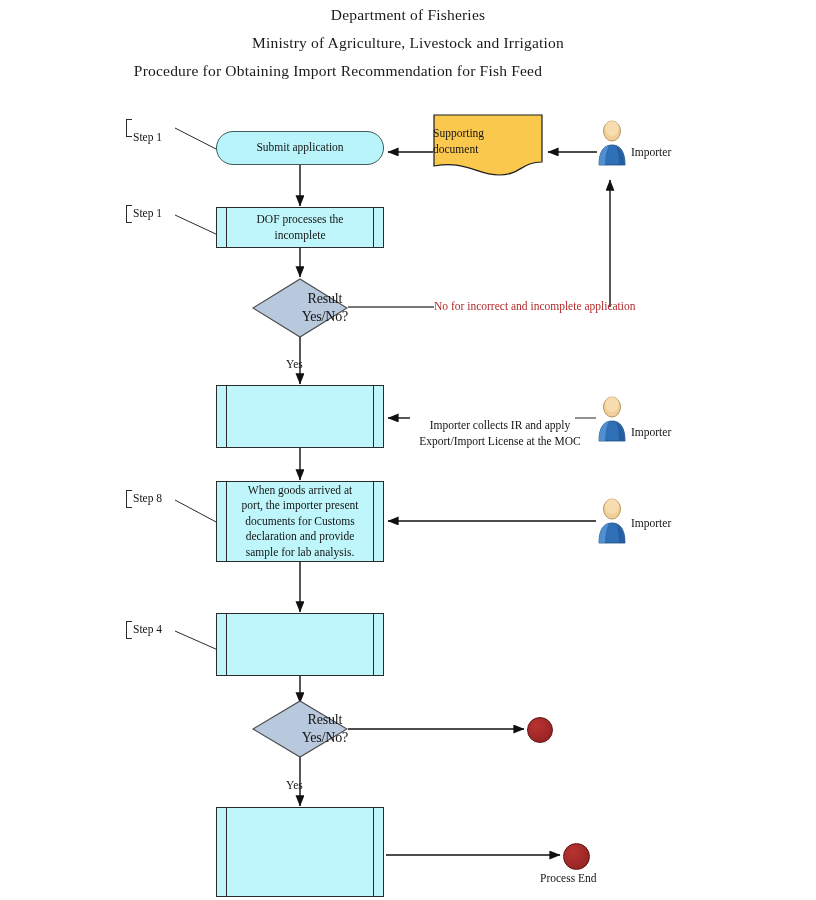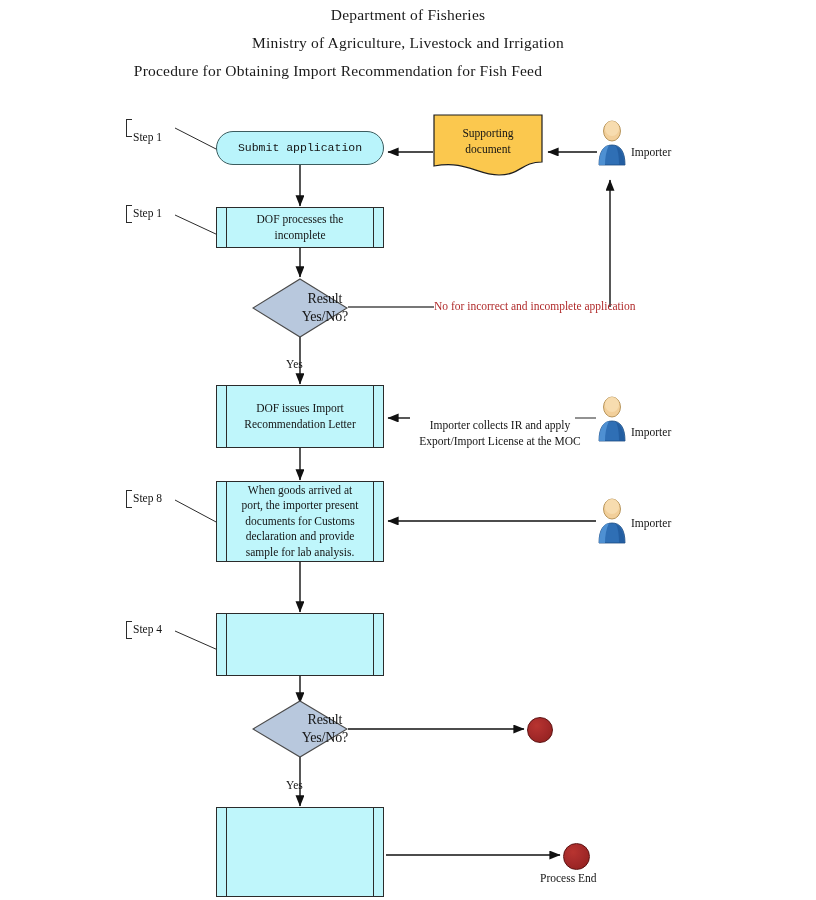--- a/index.html
+++ b/index.html
@@ -93,21 +93,20 @@
     color: #141414;
     letter-spacing: -0.2px;
   }
 
   .docshape { position: absolute; }
   .docshape svg { display: block; }
   .doclabel {
     position: absolute;
     left: 0; top: 0;
     width: 100%;
-    text-align: center;
     font-size: 11.5px;
     line-height: 1.35;
     color: #141414;
     padding-top: 12px;
     box-sizing: border-box;
   }
 
   .terminator {
     position: absolute;
     border-radius: 50%;
@@ -229,21 +228,21 @@
 
 <div class="bracket" style="left:126px; top:205px; height:18px;"></div>
 <div class="step-tag" style="left:133px; top:207px;">Step 1</div>
 
 <div class="bracket" style="left:126px; top:490px; height:18px;"></div>
 <div class="step-tag" style="left:133px; top:492px;">Step 8</div>
 
 <div class="bracket" style="left:126px; top:621px; height:18px;"></div>
 <div class="step-tag" style="left:133px; top:623px;">Step 4</div>
 
-<div class="shape stadium" style="left:216px; top:131px; width:168px; height:34px;font-family:Liberation Mono, monospace;">
+<div class="shape stadium" style="left:216px; top:131px; width:168px; height:34px;">
   <span class="txt">Submit application</span>
 </div>
 
 <div class="docshape" style="left:433px; top:114px; width:110px; height:62px;">
   <svg width="110" height="62" viewBox="0 0 110 62" xmlns="http://www.w3.org/2000/svg">
     <path d="M1,1 L109,1 L109,48 C88,48 88,61 66,61 C44,61 33,46 1,52 Z" fill="#fbc84e" stroke="#1d1d1d" stroke-width="1.2"></path>
   </svg>
   <div class="doclabel">
     <span style="white-space:pre-line;">Supporting
 document</span>
@@ -277,22 +276,20 @@
 Yes/No?</span>
   </div>
 </div>
 
 <div class="no-label" style="left:434px; top:300px;">No for incorrect and incomplete application</div>
 <div class="yes-label" style="left:286px; top:358px;">Yes</div>
 
 <div class="shape proc" style="left:216px; top:385px; width:168px; height:63px;">
   <span class="bar-l"></span>
   <span class="bar-r"></span>
-  <span class="txt" style="white-space:pre-line;">DOF issues Import
-Recommendation Letter</span>
 </div>
 
 <div class="edge-label" style="left:414px; top:398px; width:172px;">
   <span style="white-space:pre-line;">Importer collects IR and apply
 Export/Import License at the MOC</span>
 </div>
 
 <div class="person" style="left:595px; top:396px; width:34px; height:46px;">
   <svg width="34" height="46" viewBox="0 0 34 46" xmlns="http://www.w3.org/2000/svg">
     <ellipse cx="17" cy="11" rx="8.5" ry="10" fill="#f2cf9a" stroke="#a8823f" stroke-width="0.8"></ellipse>

